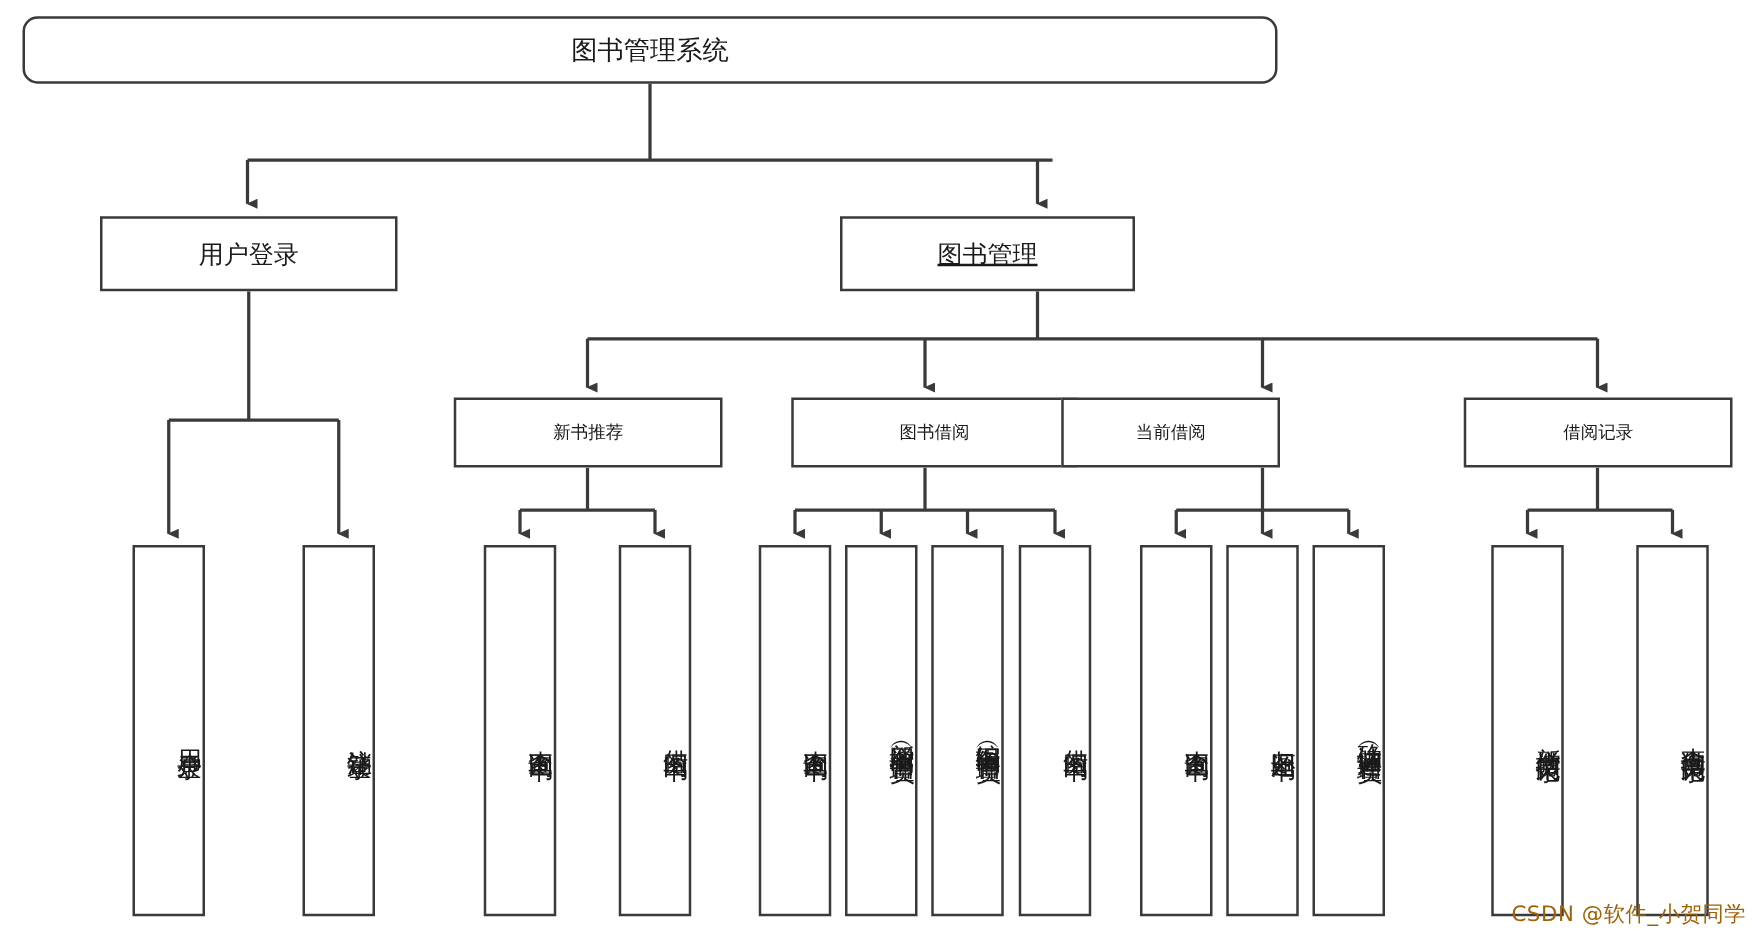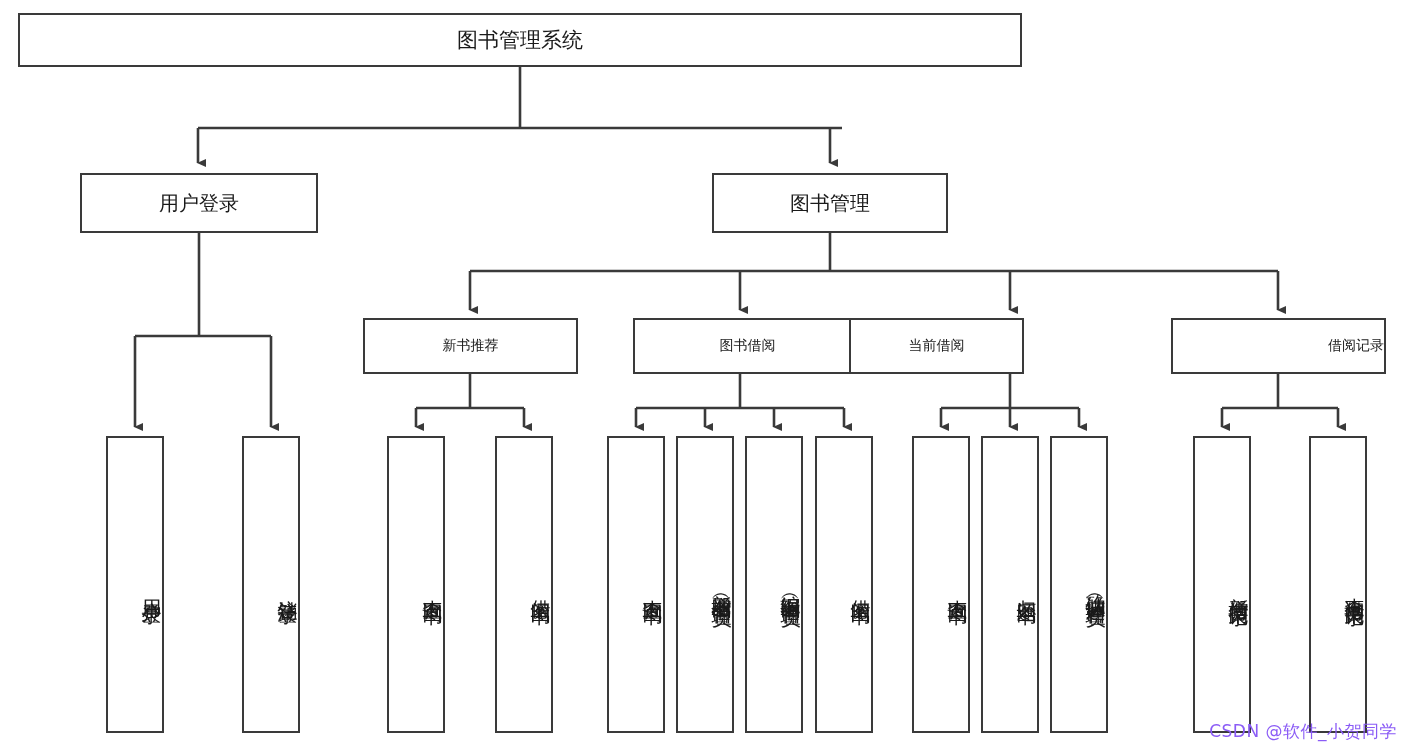--- a/index.html
+++ b/index.html
@@ -55,21 +55,21 @@
   }
   .node-label {
     display: block;
     white-space: nowrap;
   }
   .watermark {
     position: absolute;
     right: 8px;
     bottom: 4px;
     font-size: 17px;
-    color: #8b5cf6;
+    color: #a16207;
     letter-spacing: 0.5px;
     white-space: nowrap;
   }
 </style>
 </head>
 <body>
 
 <div id="canvas">
 
   <svg id="edge-layer" viewBox="0 0 1405 747" width="1405" height="747" xmlns="http://www.w3.org/2000/svg">
@@ -115,45 +115,45 @@
       <path d="M1010,408 L1010,427" marker-end="url(#arrowhead)"></path>
       <path d="M1079,408 L1079,427" marker-end="url(#arrowhead)"></path>
 
       <path d="M1278,374 L1278,408"></path>
       <path d="M1222,408 L1338,408"></path>
       <path d="M1222,408 L1222,427" marker-end="url(#arrowhead)"></path>
       <path d="M1338,408 L1338,427" marker-end="url(#arrowhead)"></path>
     </g>
   </svg>
 
-  <div class="node level-0" style="left:18px; top:13px; width:1004px; height:54px;">
+  <div class="node level-0" style="left:18px; top:13px; width:1004px; height:54px;border-radius:12px;">
     <span class="node-label">图书管理系统</span>
   </div>
 
   <div class="node level-1" style="left:80px; top:173px; width:238px; height:60px;">
     <span class="node-label">用户登录</span>
   </div>
 
-  <div class="node level-1" style="left:712px; top:173px; width:236px; height:60px;">
+  <div class="node level-1" style="left:672px; top:173px; width:236px; height:60px;text-decoration:underline;">
     <span class="node-label">图书管理</span>
   </div>
 
   <div class="node level-2" style="left:363px; top:318px; width:215px; height:56px;">
     <span class="node-label">新书推荐</span>
   </div>
 
   <div class="node level-2" style="left:633px; top:318px; width:229px; height:56px;">
     <span class="node-label">图书借阅</span>
   </div>
 
   <div class="node level-2" style="left:849px; top:318px; width:175px; height:56px;">
     <span class="node-label">当前借阅</span>
   </div>
 
-  <div class="node level-2" style="left:1171px; top:318px; width:215px; height:56px;justify-content:flex-end;">
+  <div class="node level-2" style="left:1171px; top:318px; width:215px; height:56px;">
     <span class="node-label">借阅记录</span>
   </div>
 
   <div class="node leaf" style="left:106px; top:436px; width:58px; height:297px;">
     <span class="node-label">用户登录</span>
   </div>
 
   <div class="node leaf" style="left:242px; top:436px; width:58px; height:297px;">
     <span class="node-label">注销登录</span>
   </div>

